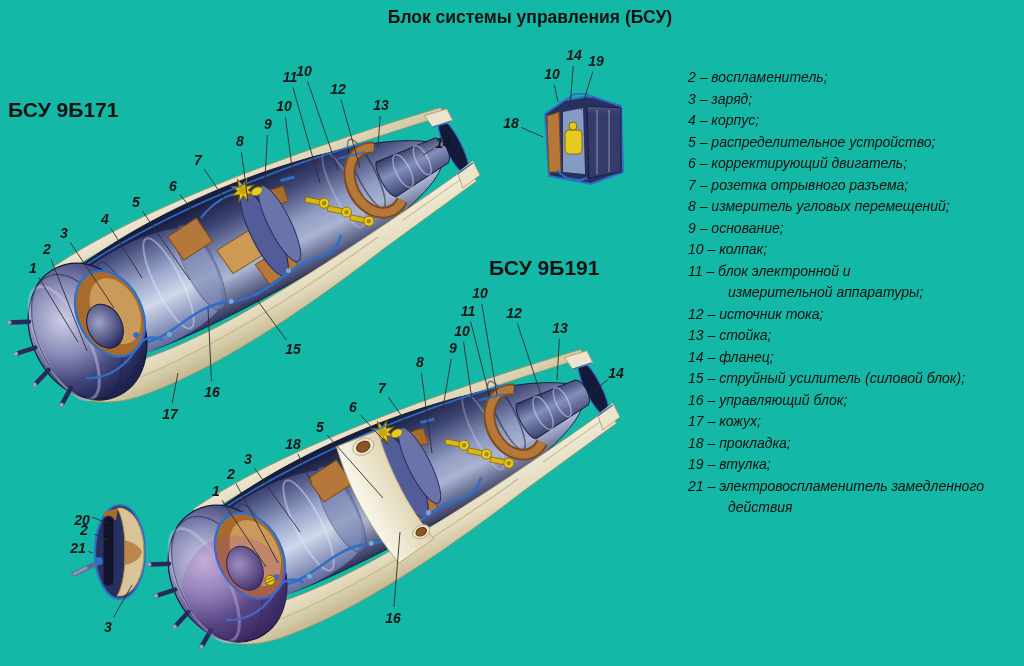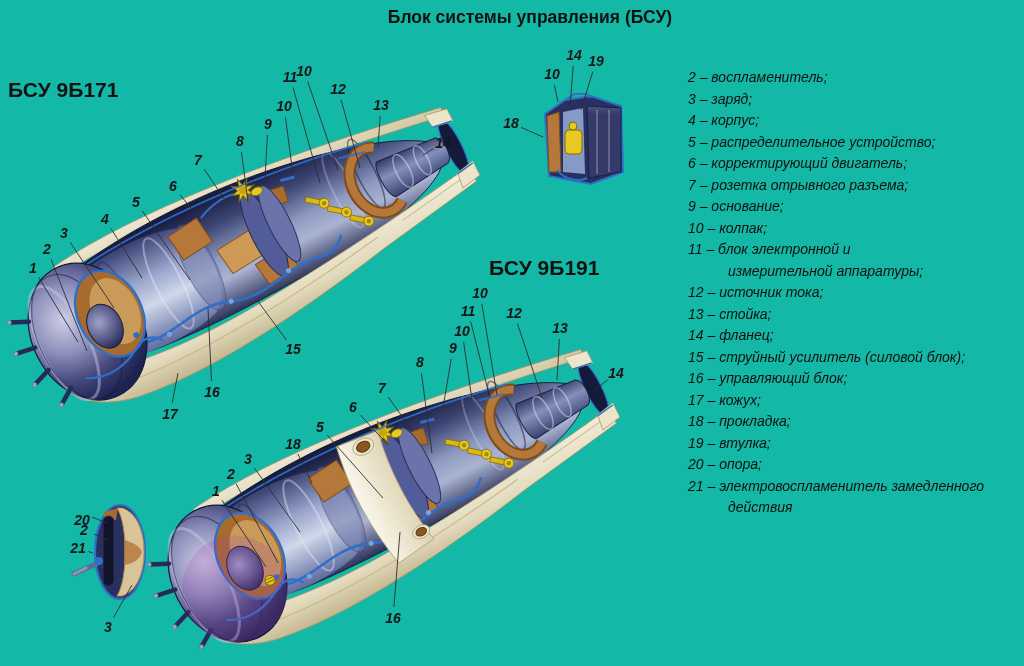--- a/index.html
+++ b/index.html
@@ -3,21 +3,21 @@
 <meta charset="utf-8">
 <style>
   * { margin:0; padding:0; box-sizing:border-box; }
   html,body { background:#ffffff; }
   body { font-family:"Liberation Sans","DejaVu Sans",sans-serif; color:#111; }
   #stage { position:relative; width:1024px; height:666px; background:#14b8a6; overflow:hidden; }
   #fig { position:absolute; left:0; top:0; }
   .title { position:absolute; left:530px; top:7px; transform:translateX(-50%);
            font-size:17.5px; font-weight:bold; white-space:nowrap; }
   .dev-label { position:absolute; font-size:21px; font-weight:bold; white-space:nowrap; }
-  #label-d1 { left:8px;  top:78px; }
+  #label-d1 { left:8px;  top:98px; }
   #label-d2 { left:489px; top:256px; }
   #legend { position:absolute; left:688px; top:67px; width:334px;
             font-style:italic; font-size:14px; line-height:21.5px; color:#101010; }
   #legend ul { list-style:none; }
   #legend li { padding-left:40px; text-indent:-40px; }
   #annot { position:absolute; left:0; top:0; width:1024px; height:666px; pointer-events:none; }
   .co { position:absolute; transform:translate(-50%,-50%);
         font-style:italic; font-weight:600; font-size:14px; line-height:1;
         color:#161616; white-space:nowrap; }
   #leaders line { stroke:#2e2e2e; stroke-width:0.9; }
@@ -242,32 +242,32 @@
   <div id="label-d2" class="dev-label">БСУ 9Б191</div>
 
   <div id="legend">
     <ul>
         <li><span>2 – </span><span>воспламенитель;</span></li>
         <li><span>3 – </span><span>заряд;</span></li>
         <li><span>4 – </span><span>корпус;</span></li>
         <li><span>5 – </span><span>распределительное устройство;</span></li>
         <li><span>6 – </span><span>корректирующий двигатель;</span></li>
         <li><span>7 – </span><span>розетка отрывного разъема;</span></li>
+        <li><span>8 – </span><span>измеритель угловых перемещений;</span></li>
         <li><span>9 – </span><span>основание;</span></li>
         <li><span>10 – </span><span>колпак;</span></li>
         <li><span>11 – </span><span>блок электронной и<br>измерительной аппаратуры;</span></li>
         <li><span>12 – </span><span>источник тока;</span></li>
         <li><span>13 – </span><span>стойка;</span></li>
         <li><span>14 – </span><span>фланец;</span></li>
         <li><span>15 – </span><span>струйный усилитель (силовой блок);</span></li>
         <li><span>16 – </span><span>управляющий блок;</span></li>
         <li><span>17 – </span><span>кожух;</span></li>
         <li><span>18 – </span><span>прокладка;</span></li>
         <li><span>19 – </span><span>втулка;</span></li>
-        <li><span>20 – </span><span>опора;</span></li>
         <li><span>21 – </span><span>электровоспламенитель замедленного<br>действия</span></li>
       </ul>
   </div>
 
   <div id="annot">
       <div class="co" style="left: 33px; top: 268px;">1</div>
       <div class="co" style="left: 47px; top: 249px;">2</div>
       <div class="co" style="left: 64px; top: 233px;">3</div>
       <div class="co" style="left: 105px; top: 219px;">4</div>
       <div class="co" style="left: 136px; top: 202px;">5</div>

